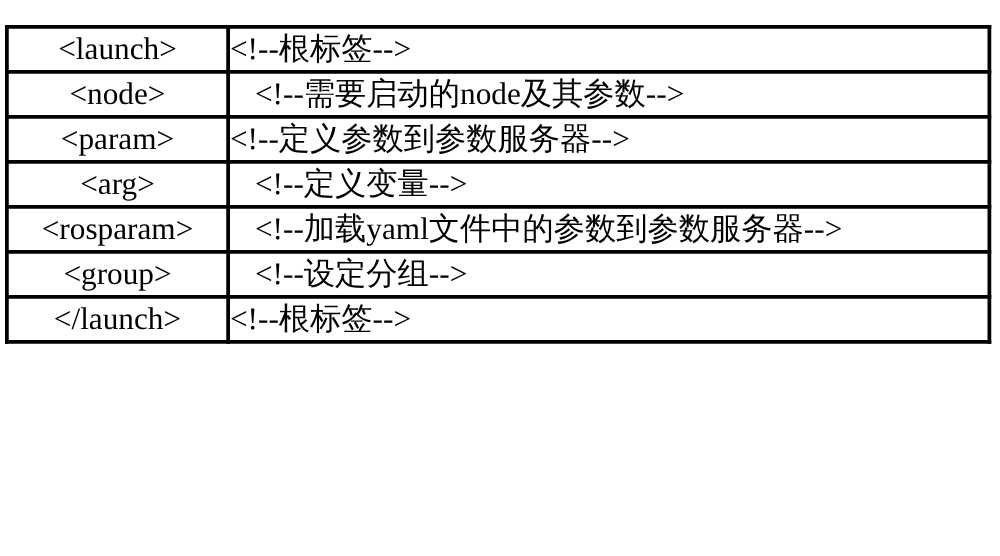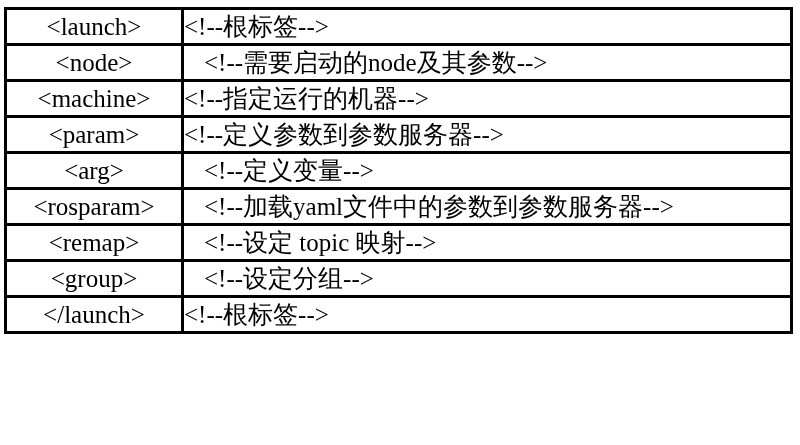--- a/index.html
+++ b/index.html
@@ -6,21 +6,21 @@
       margin: 0;
       padding: 0;
       background: #ffffff;
       width: 800px;
       height: 445px;
       overflow: hidden;
     }
     .wrap {
       position: absolute;
       left: 4px;
-      top: 7px;
+      top: 20px;
     }
     table.launch-table {
       border-collapse: collapse;
       font-family: "Liberation Serif", "DejaVu Serif", serif;
       color: #000;
     }
     table.launch-table td {
       border: 3px solid #000;
       height: 33px;
       padding: 0;
@@ -53,38 +53,30 @@
     <tbody>
       <tr>
         <td class="tag-cell">&lt;launch&gt;</td>
         <td class="desc-cell"><span class="desc-text">&lt;!--根标签--&gt;</span></td>
       </tr>
       <tr>
         <td class="tag-cell">&lt;node&gt;</td>
         <td class="desc-cell"><span class="desc-text indent">&lt;!--需要启动的node及其参数--&gt;</span></td>
       </tr>
       <tr>
-        <td class="tag-cell">&lt;machine&gt;</td>
-        <td class="desc-cell"><span class="desc-text">&lt;!--指定运行的机器--&gt;</span></td>
-      </tr>
-      <tr>
         <td class="tag-cell">&lt;param&gt;</td>
         <td class="desc-cell"><span class="desc-text">&lt;!--定义参数到参数服务器--&gt;</span></td>
       </tr>
       <tr>
         <td class="tag-cell">&lt;arg&gt;</td>
         <td class="desc-cell"><span class="desc-text indent">&lt;!--定义变量--&gt;</span></td>
       </tr>
       <tr>
         <td class="tag-cell">&lt;rosparam&gt;</td>
         <td class="desc-cell"><span class="desc-text indent">&lt;!--加载yaml文件中的参数到参数服务器--&gt;</span></td>
-      </tr>
-      <tr>
-        <td class="tag-cell">&lt;remap&gt;</td>
-        <td class="desc-cell"><span class="desc-text indent">&lt;!--设定 topic 映射--&gt;</span></td>
       </tr>
       <tr>
         <td class="tag-cell">&lt;group&gt;</td>
         <td class="desc-cell"><span class="desc-text indent">&lt;!--设定分组--&gt;</span></td>
       </tr>
       <tr>
         <td class="tag-cell">&lt;/launch&gt;</td>
         <td class="desc-cell"><span class="desc-text">&lt;!--根标签--&gt;</span></td>
       </tr>
     </tbody>

